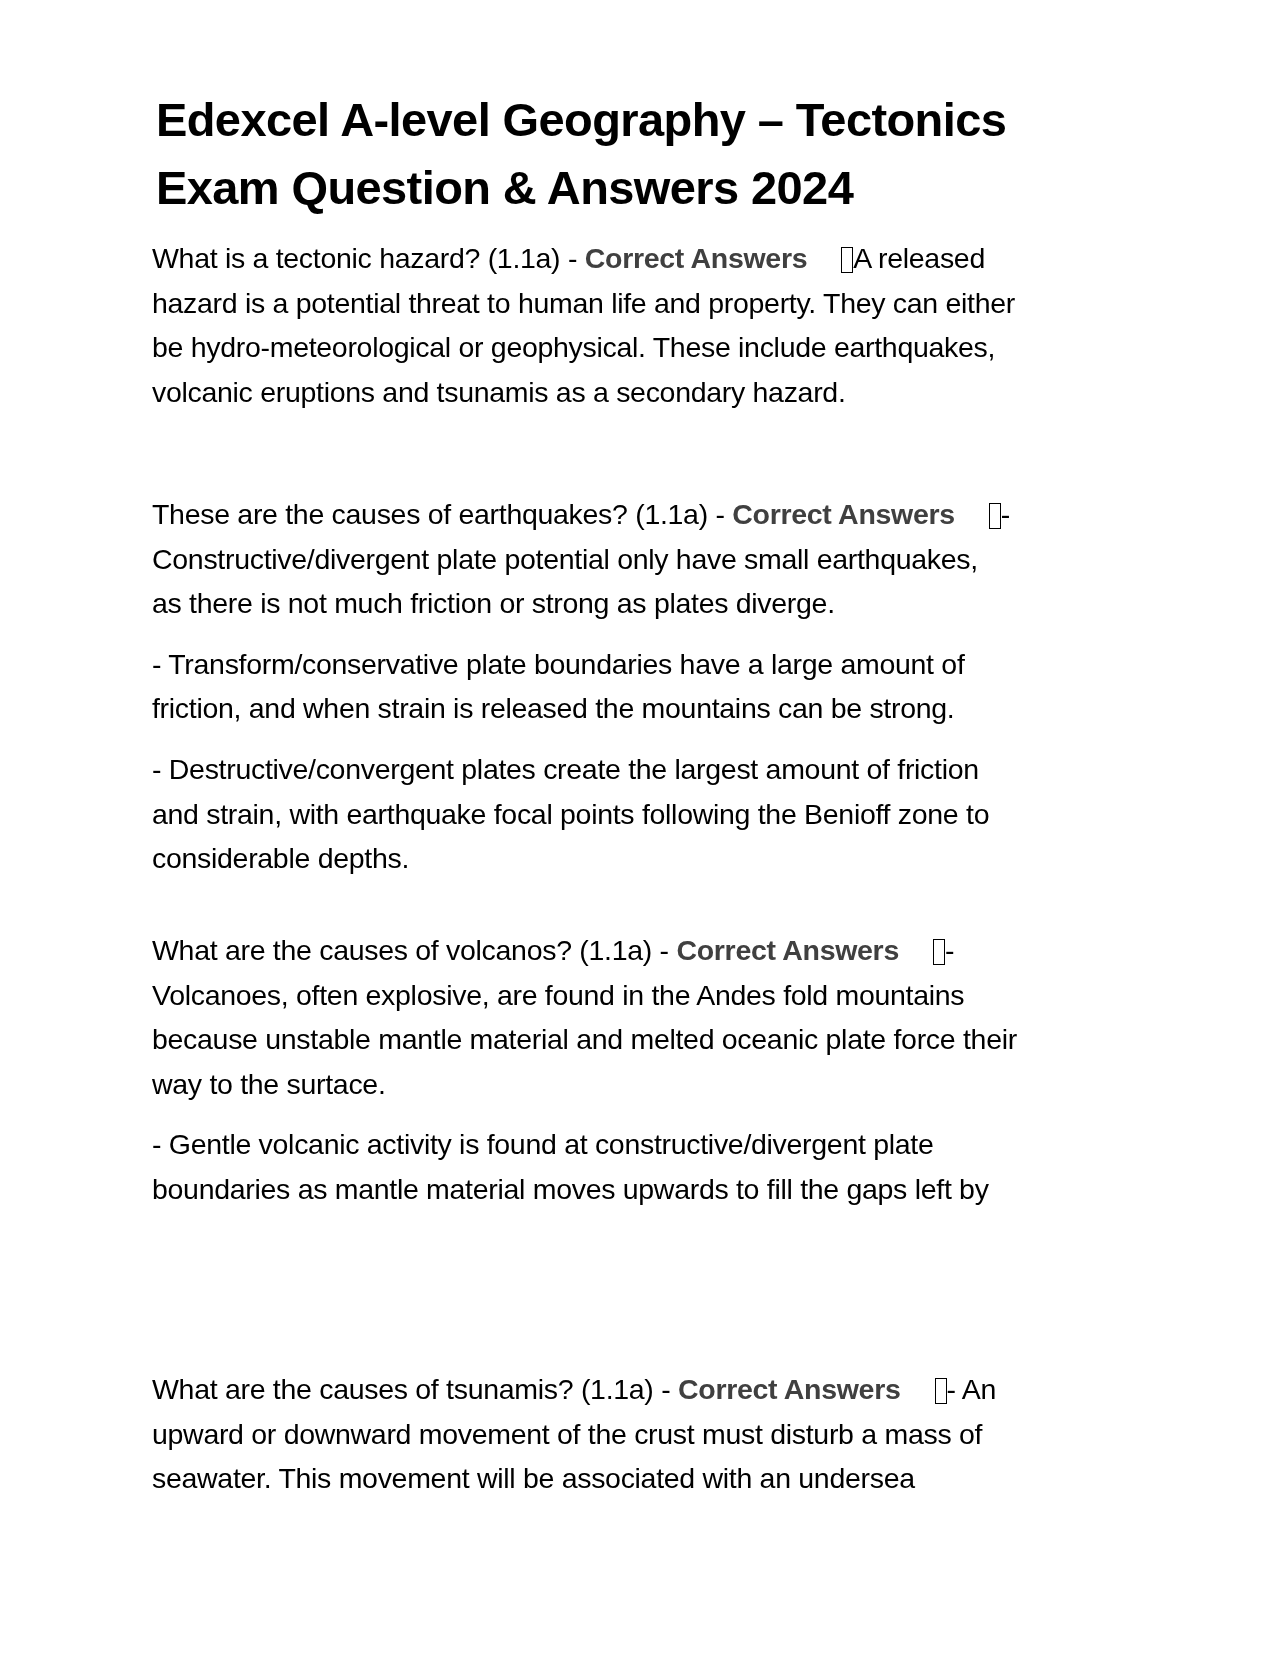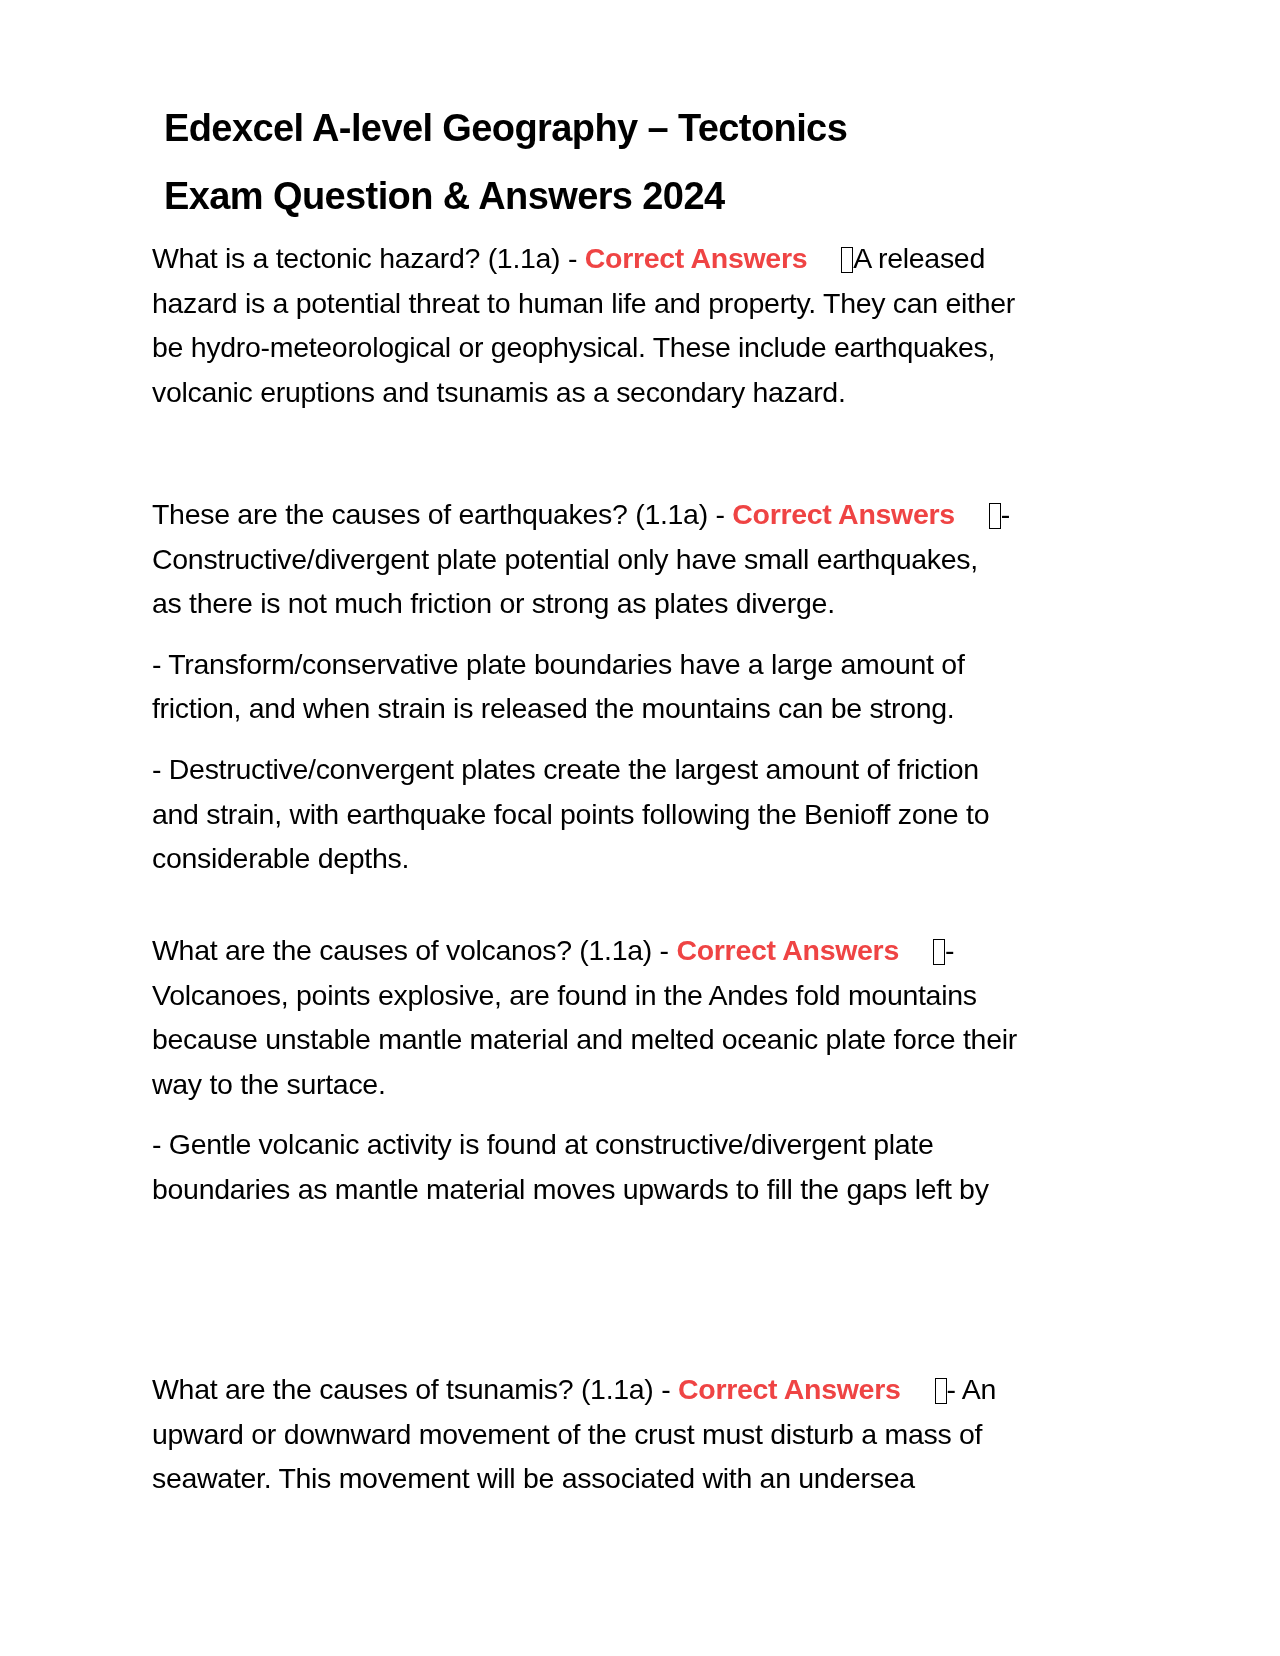--- a/index.html
+++ b/index.html
@@ -1,25 +1,25 @@
 <!DOCTYPE html>
 <html><head>
 <meta charset="utf-8">
 <style>
   html, body { margin: 0; padding: 0; background: #ffffff; }
   body { width: 1280px; height: 1656px; position: relative; overflow: hidden;
          font-family: "Liberation Sans", "DejaVu Sans", sans-serif; color: #000; }
   .page { position: absolute; left: 152px; top: 0; width: 980px; }
-  .title { position: absolute; left: 0; top: 82px; margin: 12px; font-weight: bold;
-           font-size: 38px; line-height: 68px; letter-spacing: -0.6px; white-space: nowrap; }
+  .title { position: absolute; left: 0; top: 82px; margin: 4px; font-weight: bold;
+           font-size: 47px; line-height: 68px; letter-spacing: -0.6px; white-space: nowrap; }
   .title .line { display: block; }
   .block { position: absolute; left: 0; width: 980px; }
   .para { margin: 0; font-size: 28.5px; line-height: 44.6px; letter-spacing: -0.3px; white-space: nowrap; }
   .para .line { display: block; }
-  .label { color: #ef4444; font-weight: bold; }
+  .label { color: #404040; font-weight: bold; }
   .glyph { display: inline-block; width: 12px; height: 26px; border: 1.6px solid #000;
            vertical-align: -5px; margin-left: 34px; box-sizing: border-box; }
   .gap { height: 16px; }
 </style>
 </head>
 <body>
 
 <div class="page">
 
   <h1 class="title">
@@ -51,21 +51,21 @@
     <div class="para">
       <span class="line">- Destructive/convergent plates create the largest amount of friction</span>
       <span class="line">and strain, with earthquake focal points following the Benioff zone to</span>
       <span class="line">considerable depths.</span>
     </div>
   </div>
 
   <div class="block" style="top:928px;">
     <div class="para">
       <span class="line"><span>What are the causes of volcanos? (1.1a) - </span><span class="label">Correct Answers</span><span class="glyph"></span><span>-</span></span>
-      <span class="line">Volcanoes, points explosive, are found in the Andes fold mountains</span>
+      <span class="line">Volcanoes, often explosive, are found in the Andes fold mountains</span>
       <span class="line">because unstable mantle material and melted oceanic plate force their</span>
       <span class="line">way to the surtace.</span>
     </div>
     <div class="gap"></div>
     <div class="para">
       <span class="line">- Gentle volcanic activity is found at constructive/divergent plate</span>
       <span class="line">boundaries as mantle material moves upwards to fill the gaps left by</span>
     </div>
   </div>
 

